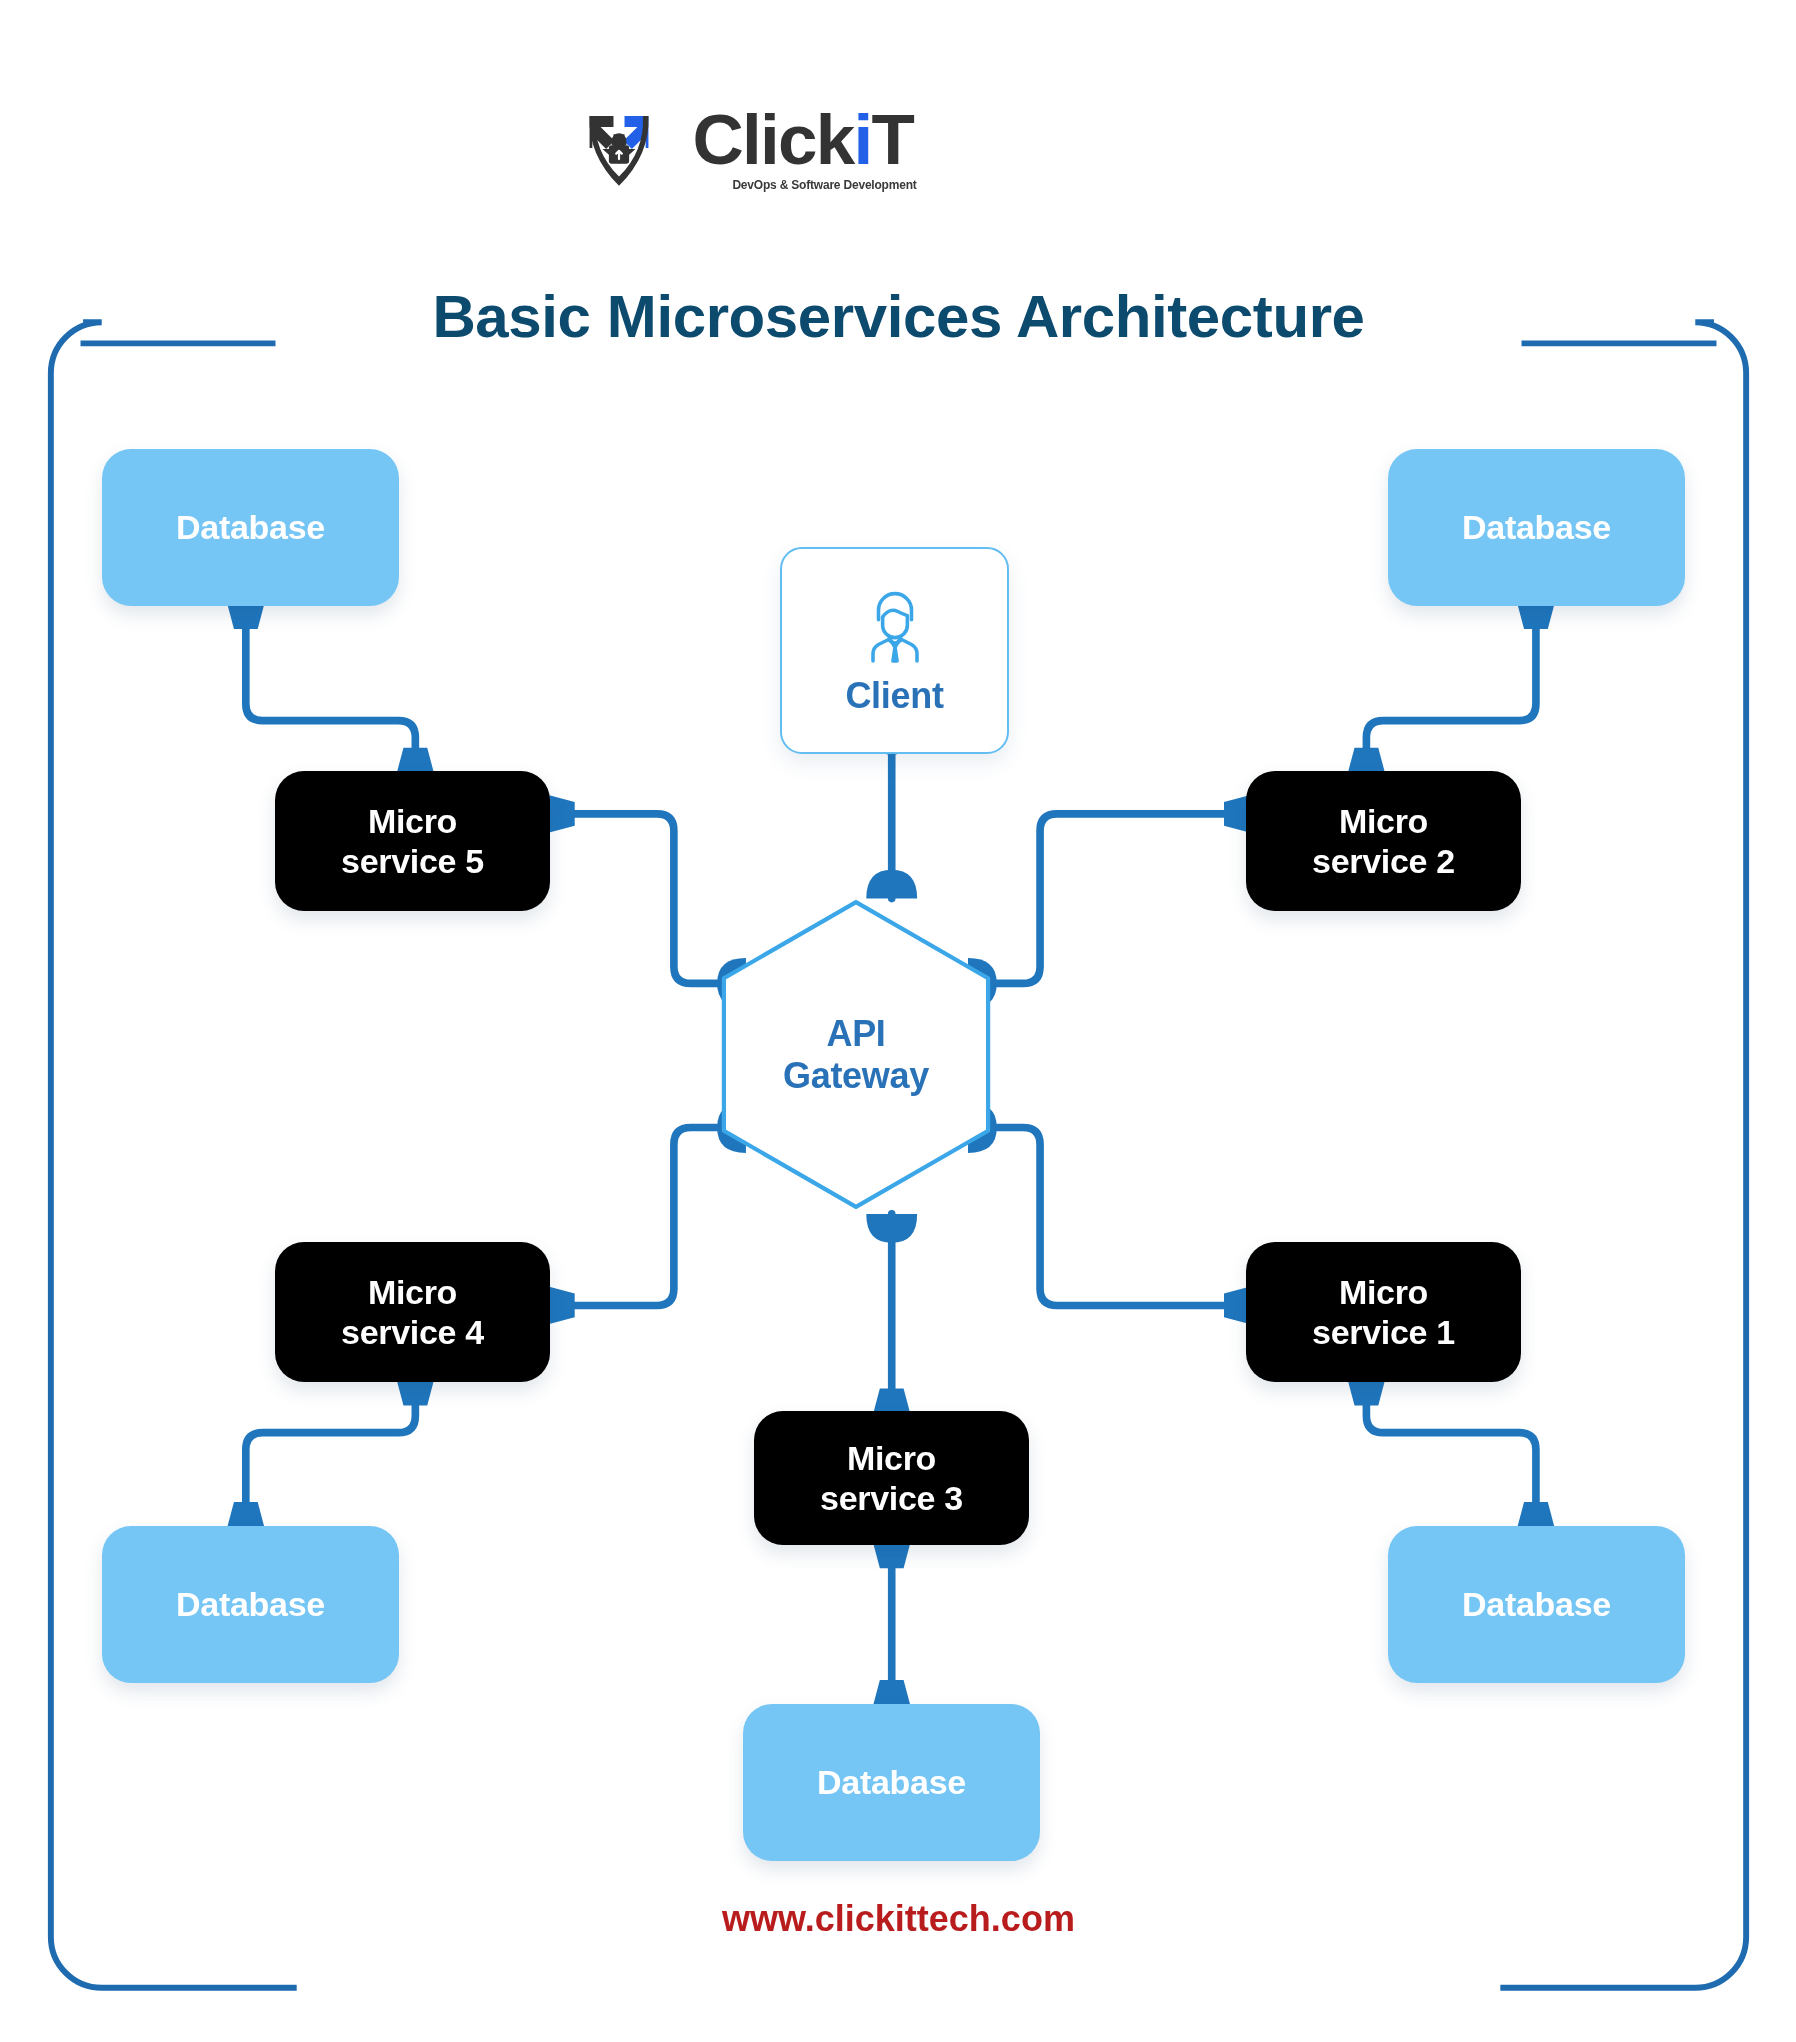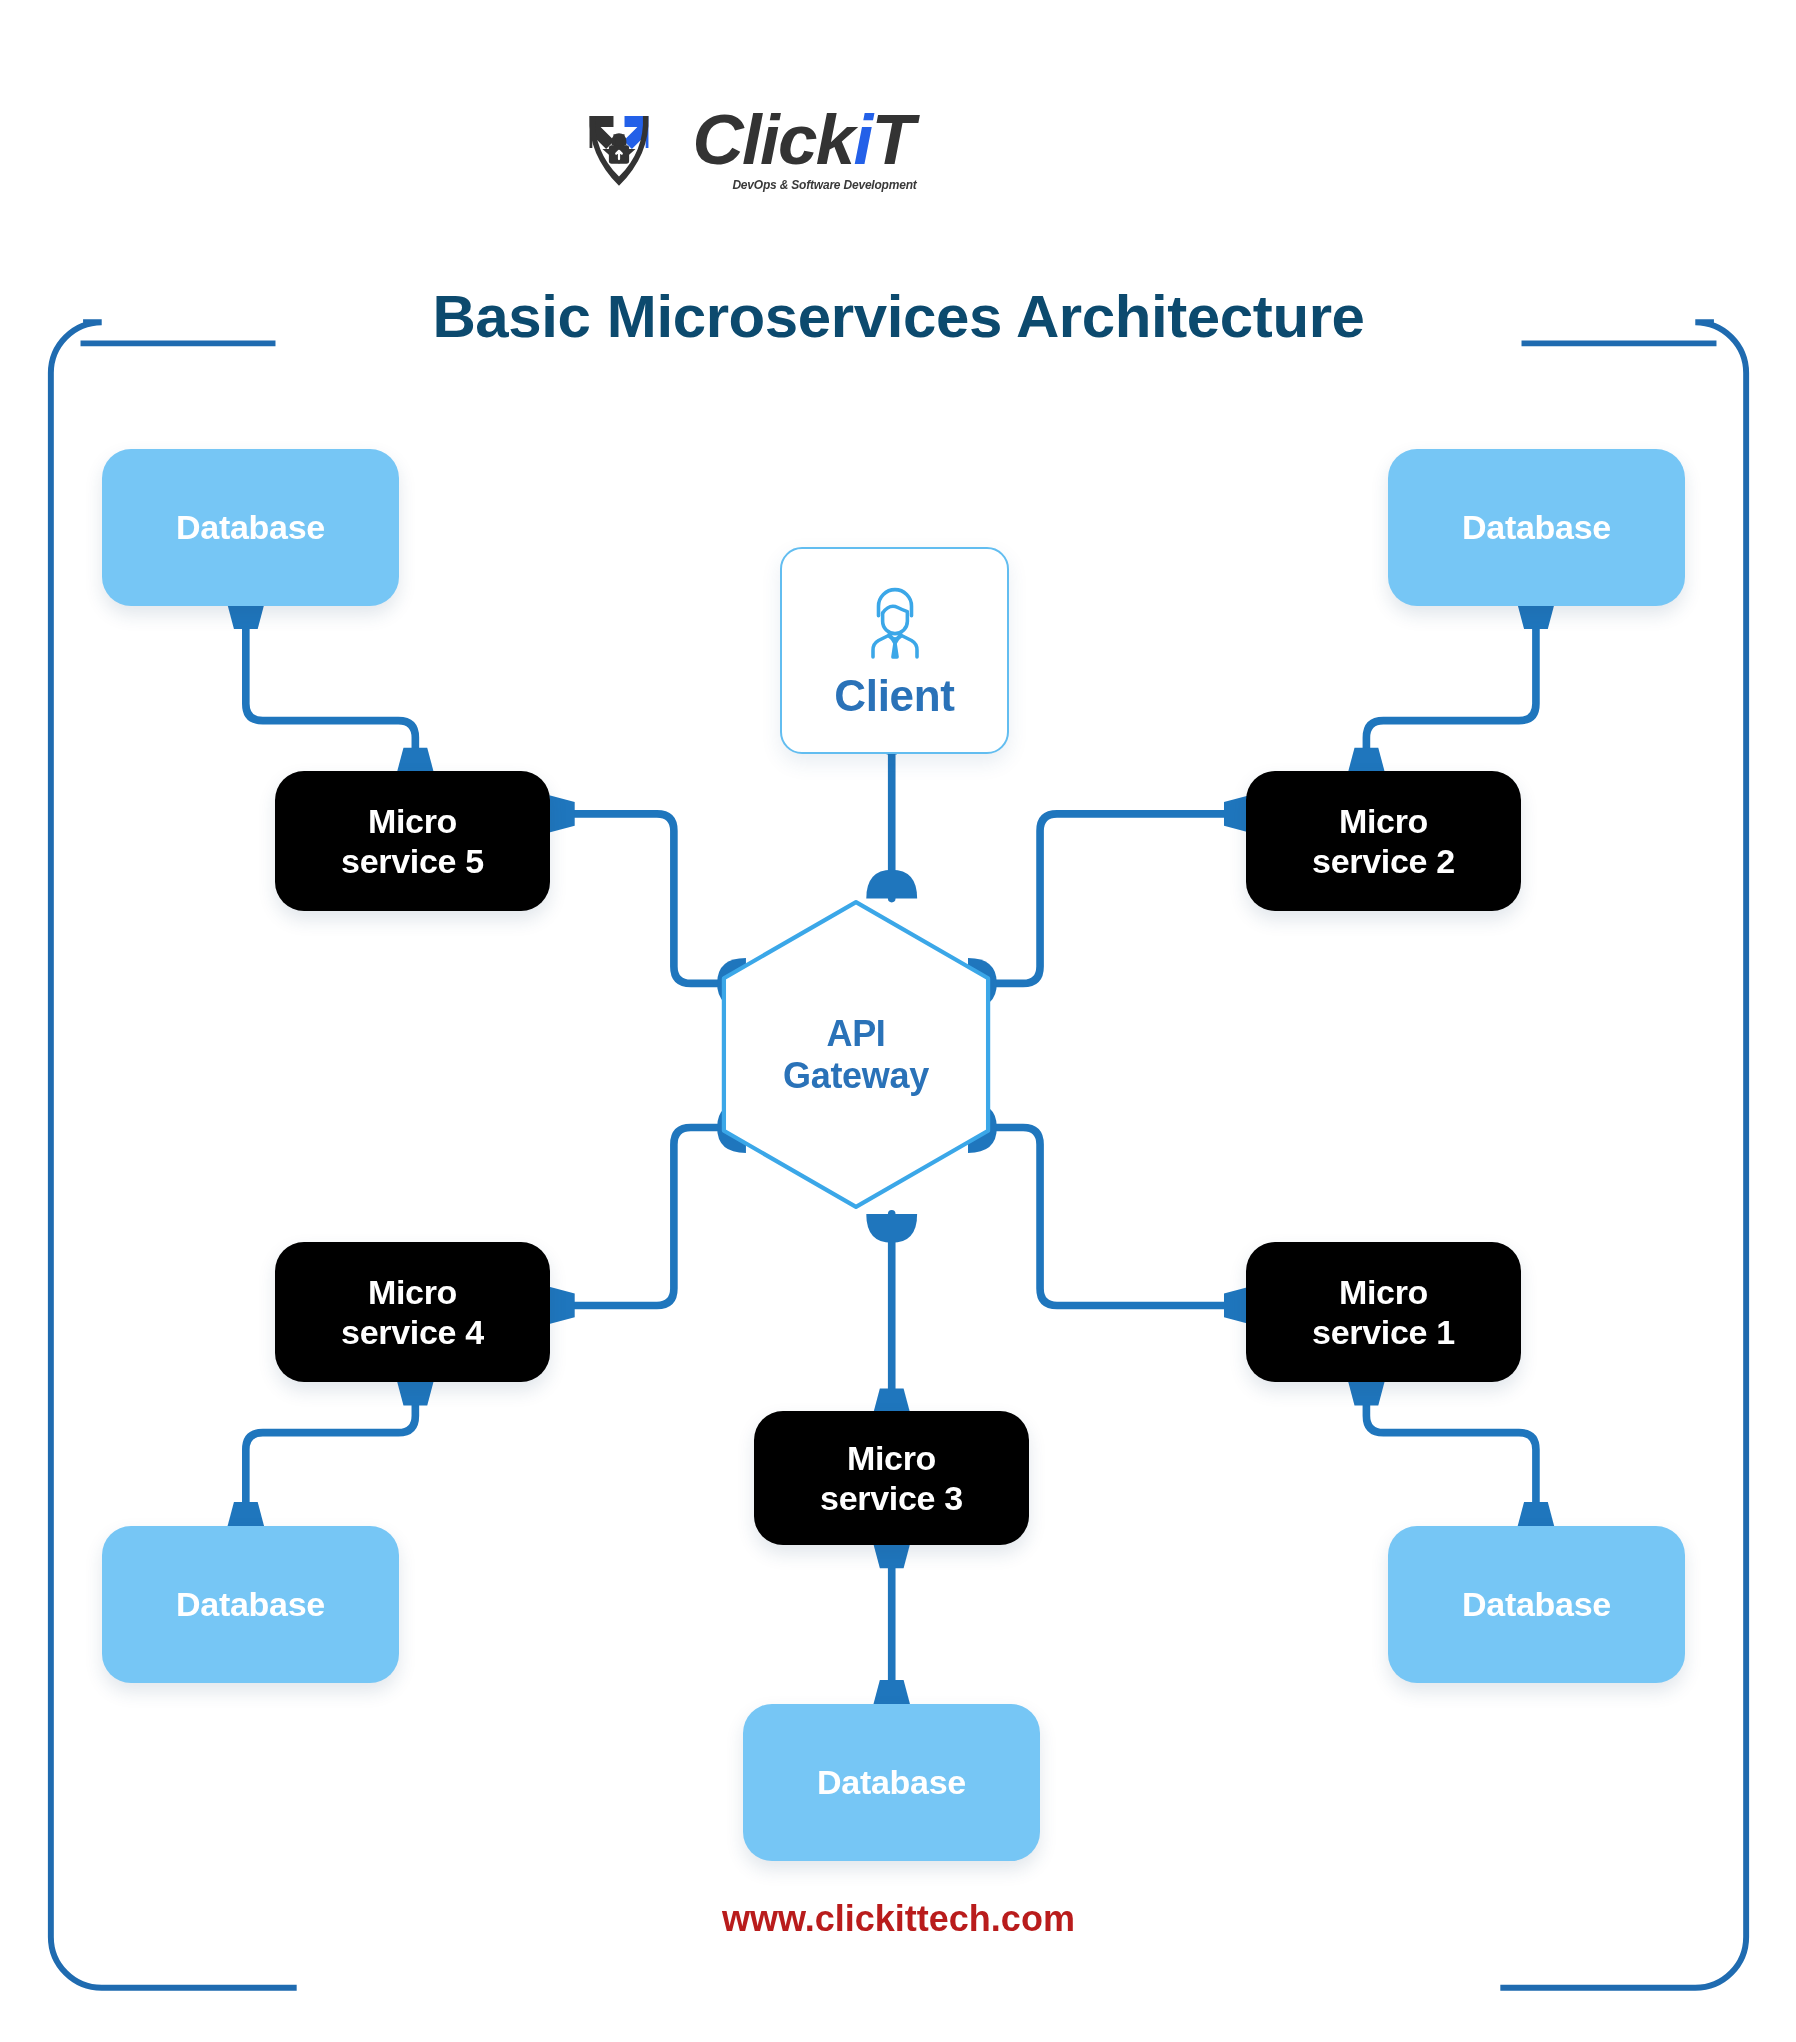--- a/index.html
+++ b/index.html
@@ -17,21 +17,20 @@
 
   
   .logo-wrap {
     position: absolute;
     left: 0; top: 103px;
     width: 1490px;
     display: flex;
     align-items: center;
     justify-content: center;
     gap: 27px;
-    font-style: italic;
   }
   .logo-mark { width: 92px; height: 92px; display:block; }
   .logo-text-block { display: flex; flex-direction: column; align-items: flex-start; }
   .logo-word {
     font-size: 71px;
     font-weight: 700;
     letter-spacing: -1.7px;
     color: #333333;
     line-height: 0.95;
     white-space: nowrap;
@@ -118,21 +117,21 @@
     border: 2.5px solid #62bdf0;
     border-radius: 22px;
     box-shadow: 0 8.5px 20.3px rgba(40,90,140,0.10);
     display: flex;
     flex-direction: column;
     align-items: center;
     justify-content: center;
     gap: 3.4px;
   }
   .client-label {
-    font-size: 44px;
+    font-size: 36px;
     font-weight: 700;
     color: #2a72b8;
     letter-spacing: -0.3px;
   }
   .client-icon { width: 88px; height: 88px; display: block; }
 
   .hex-wrap {
     position: absolute;
     left: 716px; top: 897px;
     width: 280px; height: 315px;

